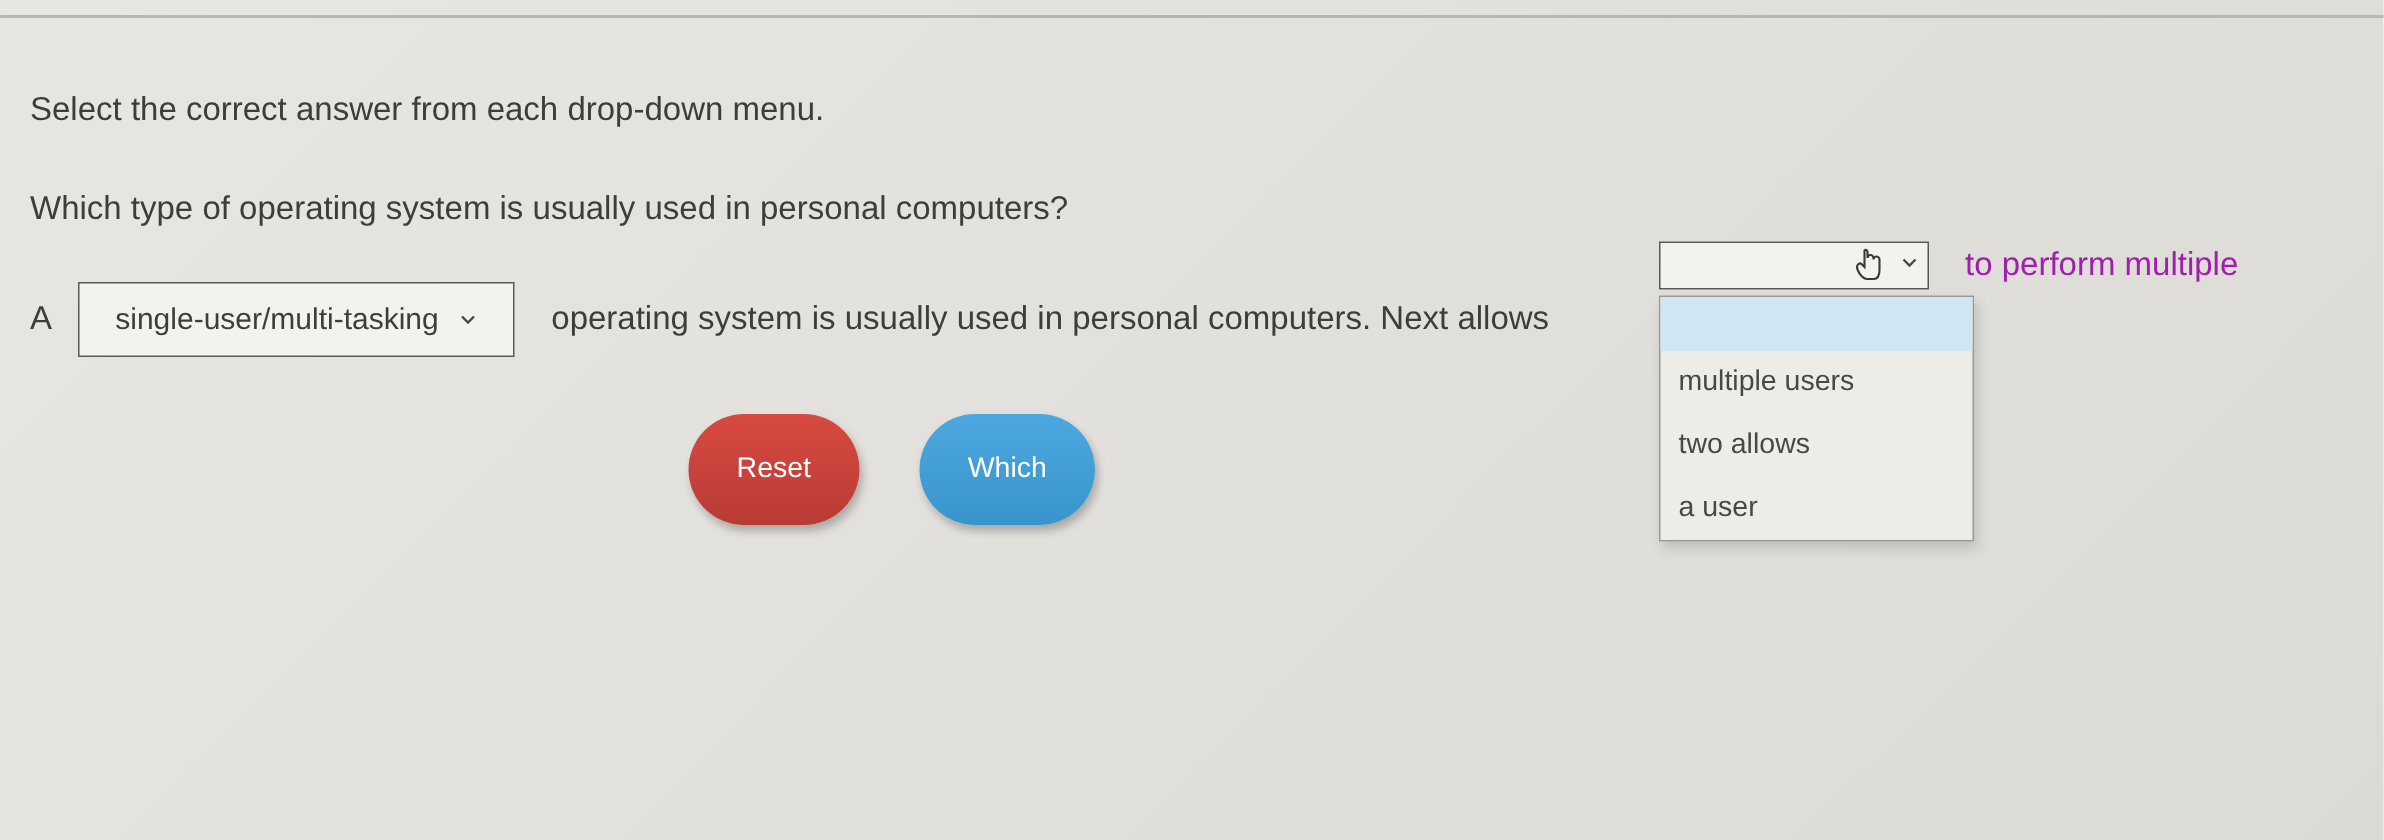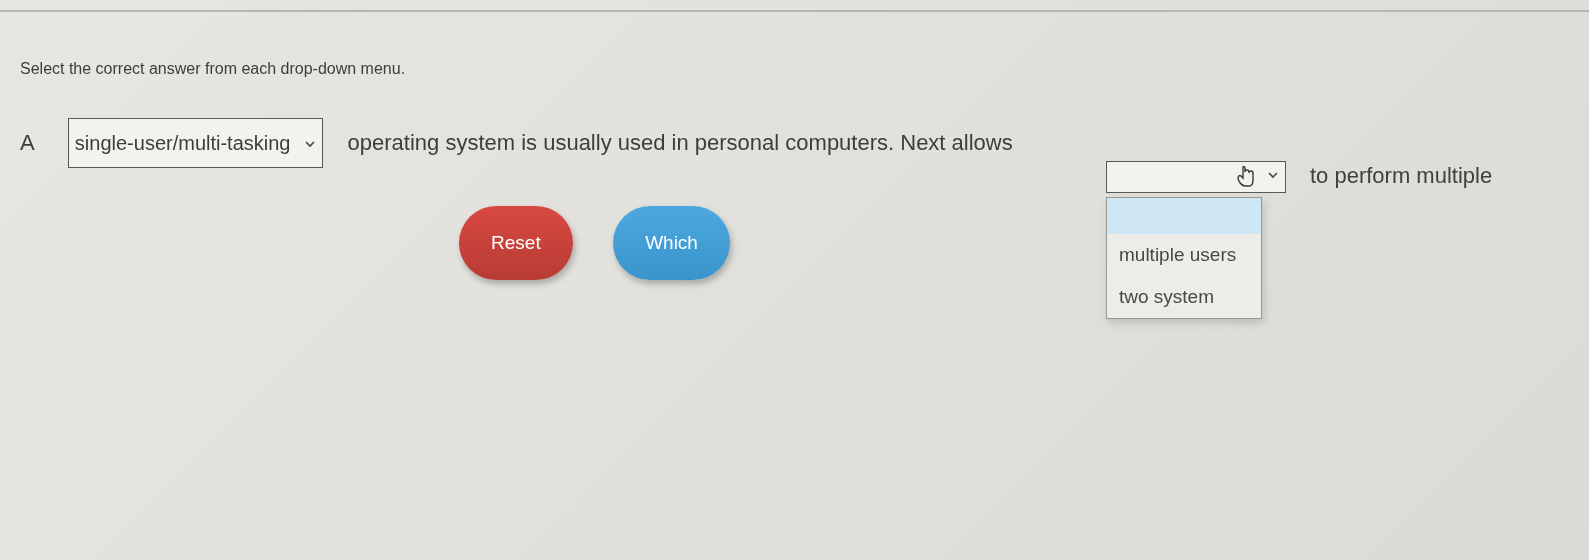--- a/index.html
+++ b/index.html
@@ -22,21 +22,21 @@
       left: 0;
       right: 0;
       height: 2px;
       background: #b8b6b2;
     }
     .content {
       padding: 60px 20px 20px 20px;
       position: relative;
     }
     .instruction {
-      font-size: 16px;
+      font-size: 22px;
       color: #3f3d3b;
       margin-bottom: 40px;
     }
     .question {
       font-size: 22px;
       color: #3f3d3b;
       margin-bottom: 36px;
     }
     .fill-row {
       font-size: 22px;
@@ -44,27 +44,26 @@
       line-height: 2.2;
       position: relative;
     }
     .inline-text {
       display: inline;
     }
     .dropdown1 {
       display: inline-block;
       border: 1px solid #5a5856;
       background: #f4f2ee;
-      padding: 2px 6px;
+      padding: 2px 24px;
       font-size: 20px;
       color: #3f3d3b;
       vertical-align: baseline;
       cursor: pointer;
       position: relative;
-      margin-left: 16px;
     }
     .dropdown1 .caret {
       display: inline-block;
       margin-left: 8px;
     }
     .dropdown2-wrap {
       display: inline-block;
       position: relative;
       vertical-align: baseline;
     }
@@ -89,21 +88,21 @@
     .cursor-icon {
       position: absolute;
       right: 28px;
       top: 2px;
       font-size: 22px;
     }
     .options-panel {
       position: absolute;
       top: 36px;
       left: 0;
-      width: 156px;
+      width: 210px;
       border: 1px solid #9a9894;
       background: #eeece8;
       box-shadow: 2px 4px 8px rgba(0,0,0,0.15);
       z-index: 10;
     }
     .option {
       padding: 10px 12px;
       font-size: 19px;
       color: #4a4846;
       cursor: pointer;
@@ -143,32 +142,33 @@
       left: 1106px;
       top: 161px;
       font-size: 22px;
       color: #3f3d3b;
     }
     .after-dd2 {
       position: absolute;
       left: 1310px;
       top: 163px;
       font-size: 22px;
-      color: #404040;
+      color: #a21caf;
     }
   </style>
 </head>
 <body>
 
 <div class="top-divider"></div>
 
 <div class="content">
 
   <div class="instruction">Select the correct answer from each drop-down menu.</div>
 
+  <div class="question">Which type of operating system is usually used in personal computers?</div>
 
   <div class="fill-row row1-group">
     <span class="inline-text">A</span>
     <span>&nbsp;</span>
     <span class="dropdown1">
       <span>single-user/multi-tasking</span>
       <span class="caret">
         <svg width="12" height="12" viewBox="0 0 12 12">
             <path d="M2 4 L6 8 L10 4" stroke="#4a4846" stroke-width="1.6" fill="none"></path>
           </svg>
@@ -189,21 +189,22 @@
         </span>
         <span class="caret">
           <svg width="12" height="12" viewBox="0 0 12 12">
               <path d="M2 4 L6 8 L10 4" stroke="#4a4846" stroke-width="1.6" fill="none"></path>
             </svg>
         </span>
       </span>
       <div class="options-panel">
         <div class="option blank"></div>
         <div class="option">multiple users</div>
-        <div class="option">two system</div>
+        <div class="option">two allows</div>
+        <div class="option">a user</div>
       </div>
     </span>
   </div>
 
   <div class="after-dd2">to perform multiple</div>
 
   <div class="buttons">
     <button class="btn btn-reset">Reset</button>
     <button class="btn btn-next">Which</button>
   </div>

